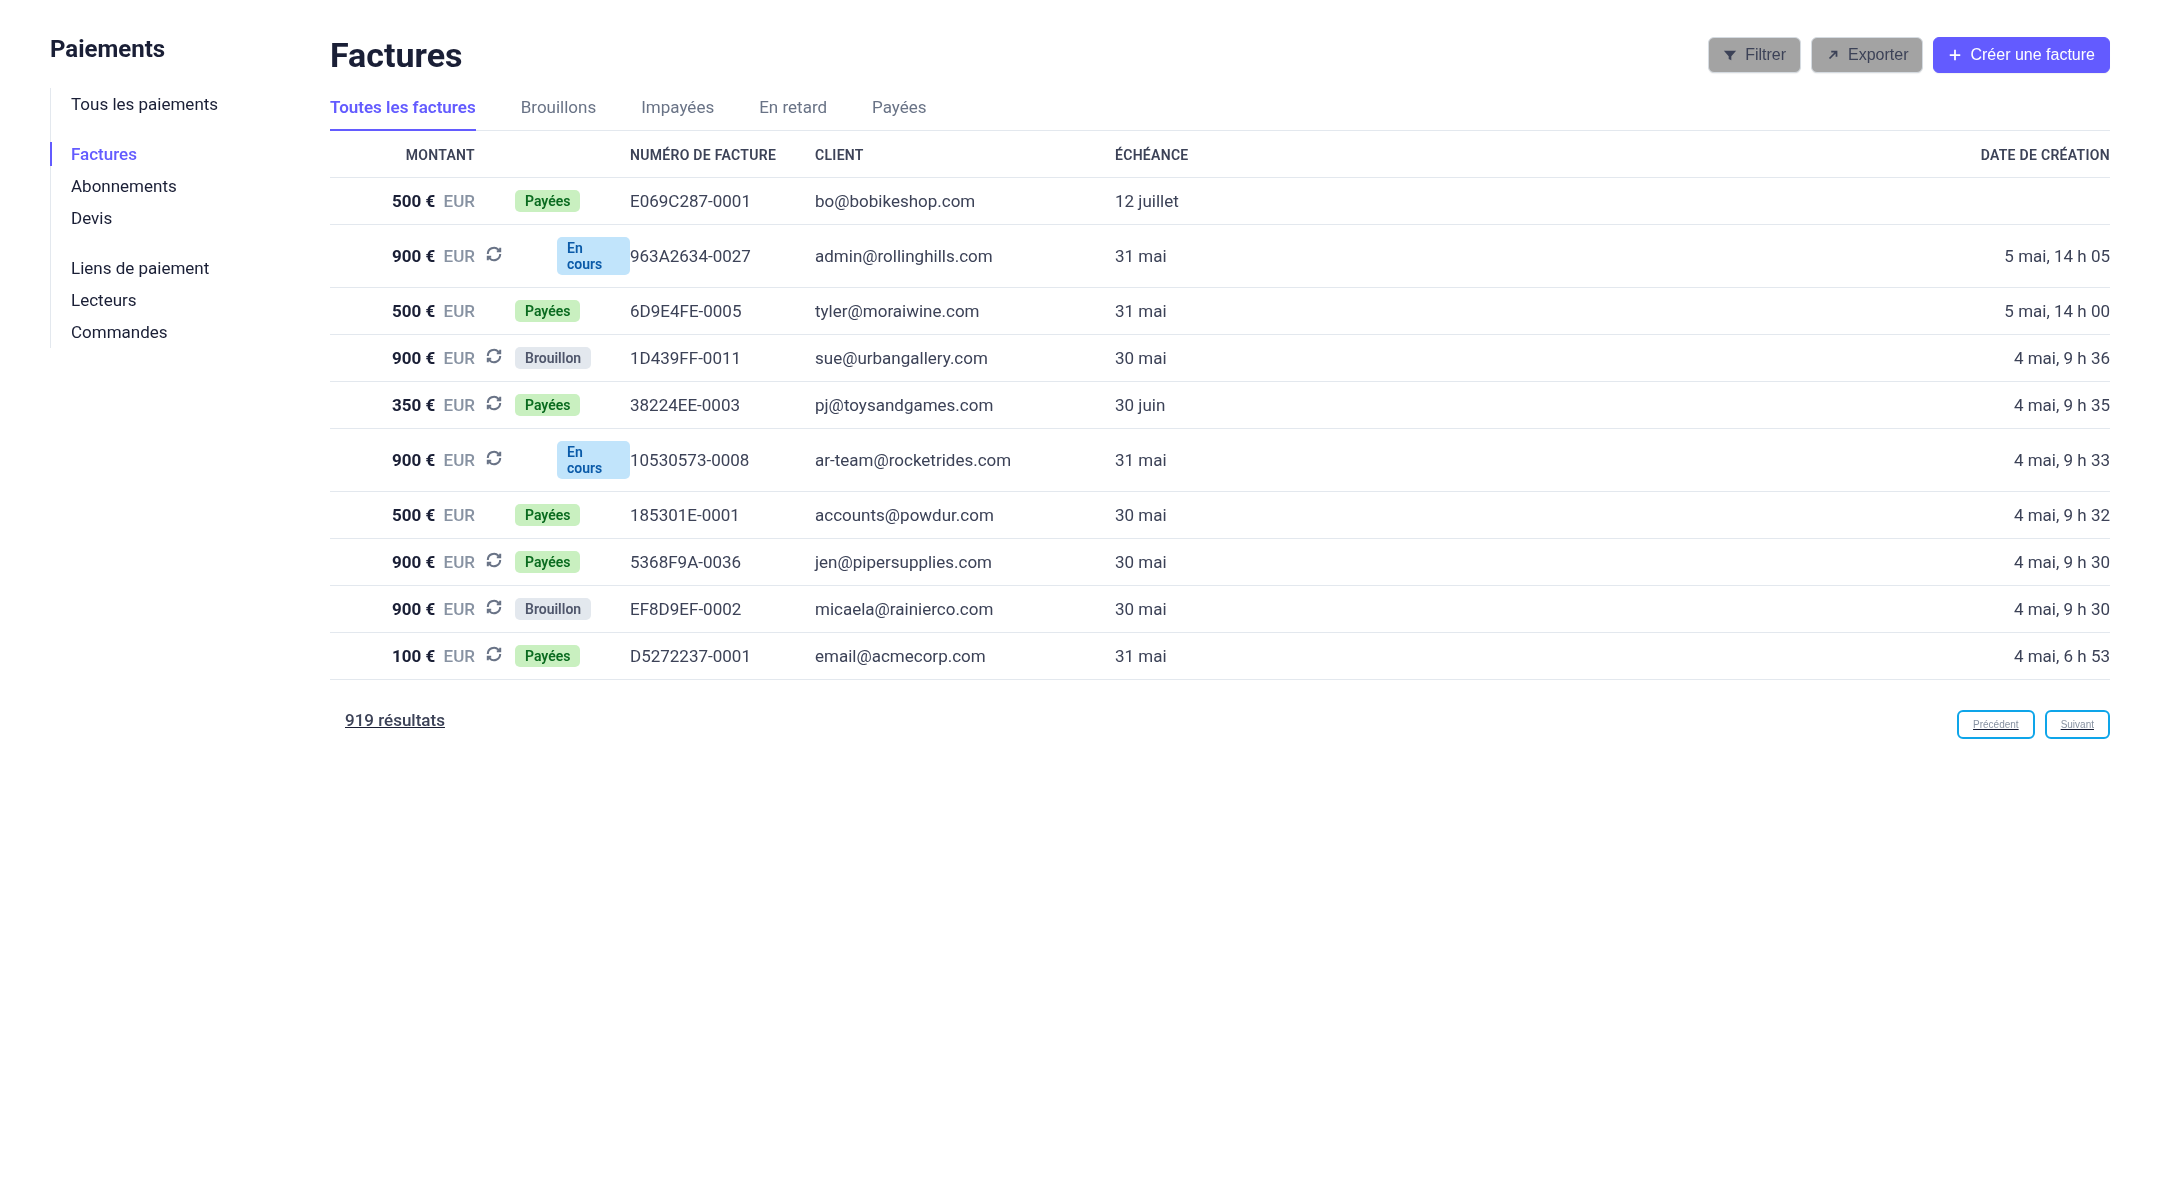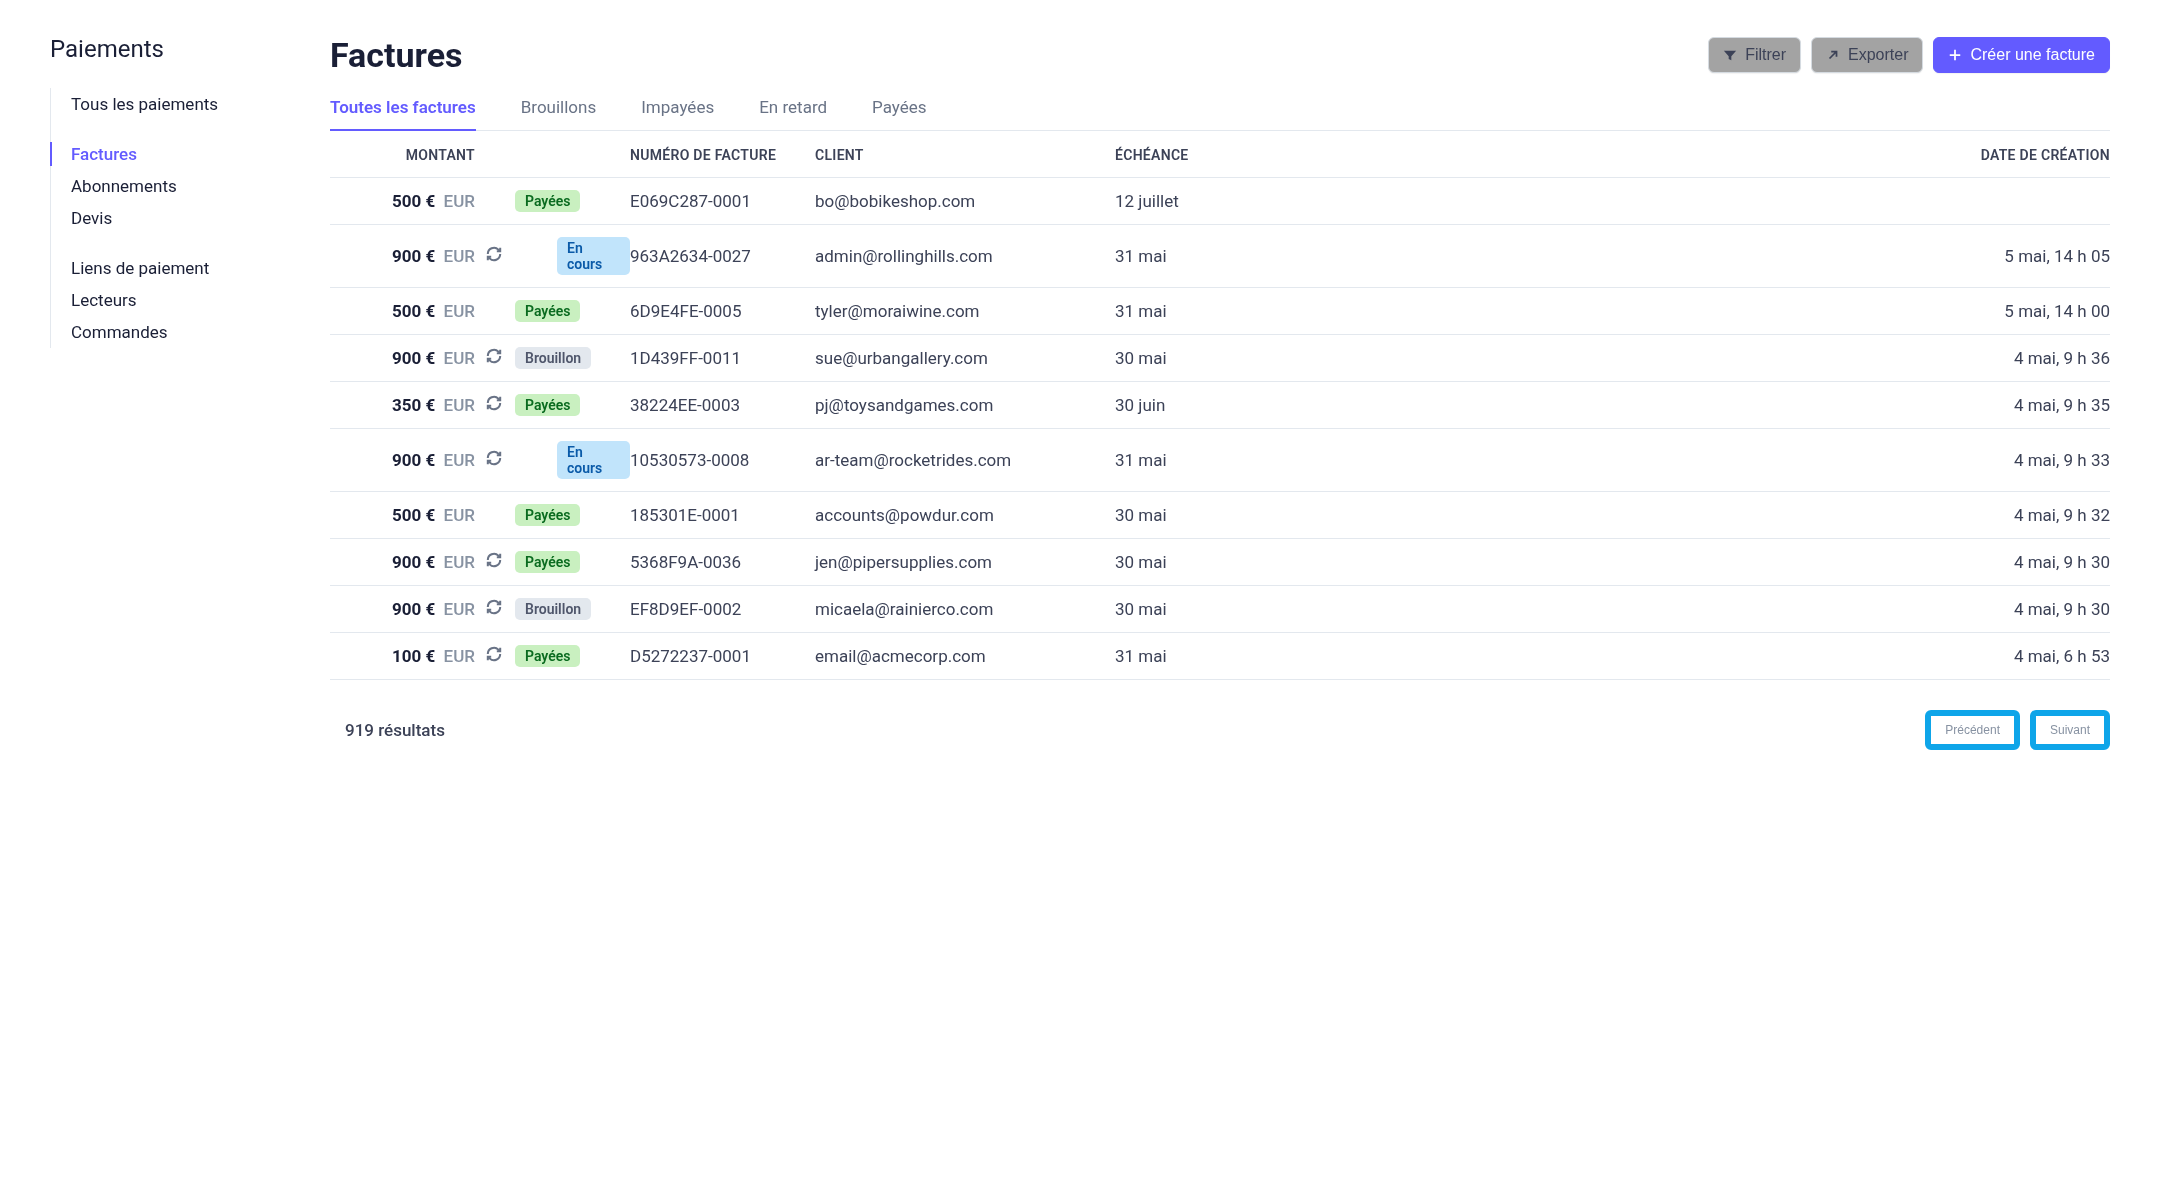--- a/index.html
+++ b/index.html
@@ -11,21 +11,21 @@
 .app {
   display: flex;
   padding: 35px 50px;
 }
 .sidebar {
   width: 270px;
   flex-shrink: 0;
 }
 .sidebar-title {
   font-size: 24px;
-  font-weight: 400;
+  font-weight: 700;
   color: #1a1f36;
   padding-bottom: 25px;
 }
 .sidebar-nav {
   border-left: 1px solid #e3e8ee;
   padding-left: 0;
 }
 .sidebar-item {
   padding: 6px 0 6px 20px;
   font-size: 17px;
@@ -145,36 +145,37 @@
   border-radius: 5px;
   font-size: 14px;
   font-weight: 600;
 }
 .badge.paid { background: #c9f0c0; color: #0a6b1f; }
 .badge.open { background: #c1e4fb; color: #0a5aa8; margin-left: 42px; }
 .badge.draft { background: #e3e8ee; color: #4f566b; text-align: right; }
 .footer {
   display: flex;
   justify-content: space-between;
-  align-items: center;
+  align-items: flex-start;
   padding: 30px 0 0 15px;
+  text-decoration: underline;
 }
 .result-count {
   font-size: 17px;
   color: #3c4257;
   font-weight: 500;
 }
 .pager { display: flex; gap: 10px; }
 .pager-btn {
   padding: 7px 14px;
-  border: 6px solid #0ea5e9;
+  border: 2px solid #0ea5e9;
   border-radius: 6px;
   background: #fff;
   color: #8792a2;
-  font-size: 12px;
+  font-size: 10px;
   cursor: pointer;
 }
 </style>
 </head>
 <body>
 
 <div class="app">
   <aside class="sidebar">
     <div class="sidebar-title">Paiements</div>
     <nav class="sidebar-nav">

